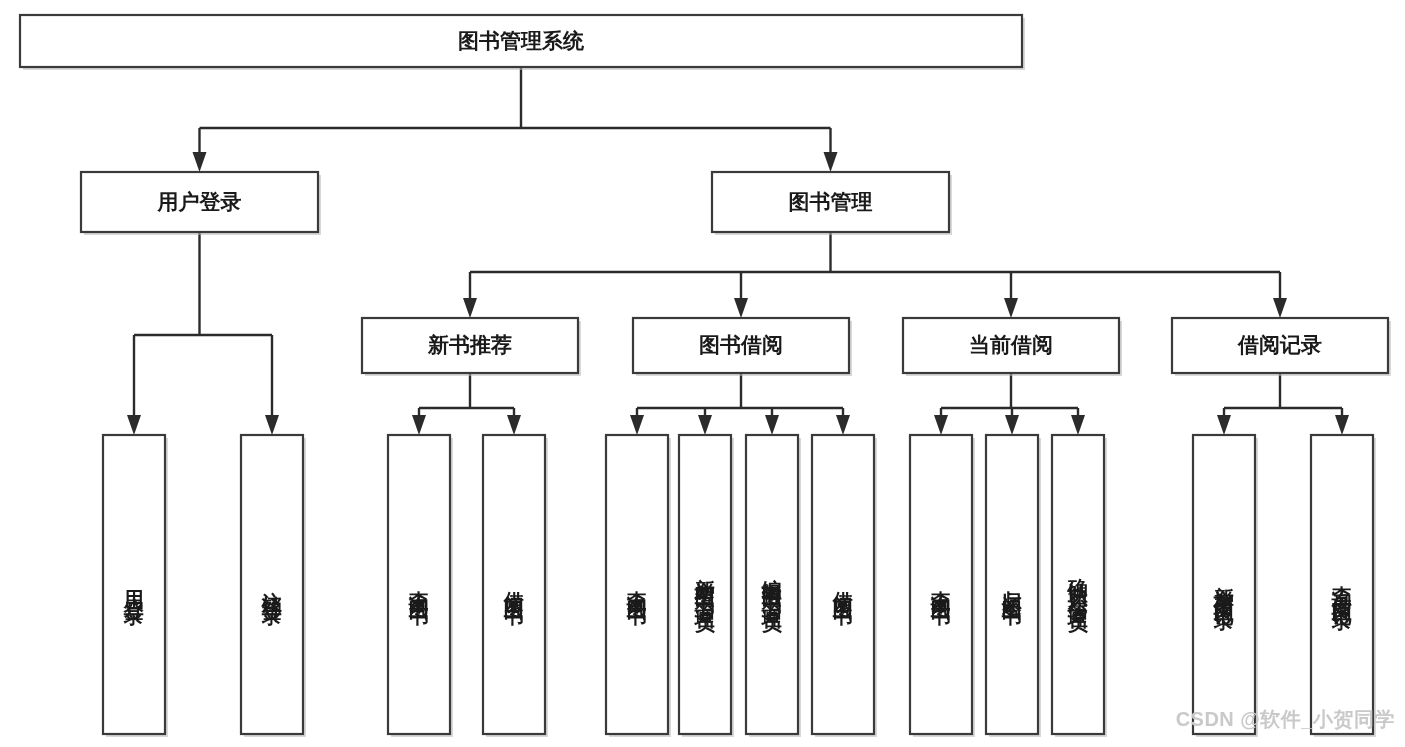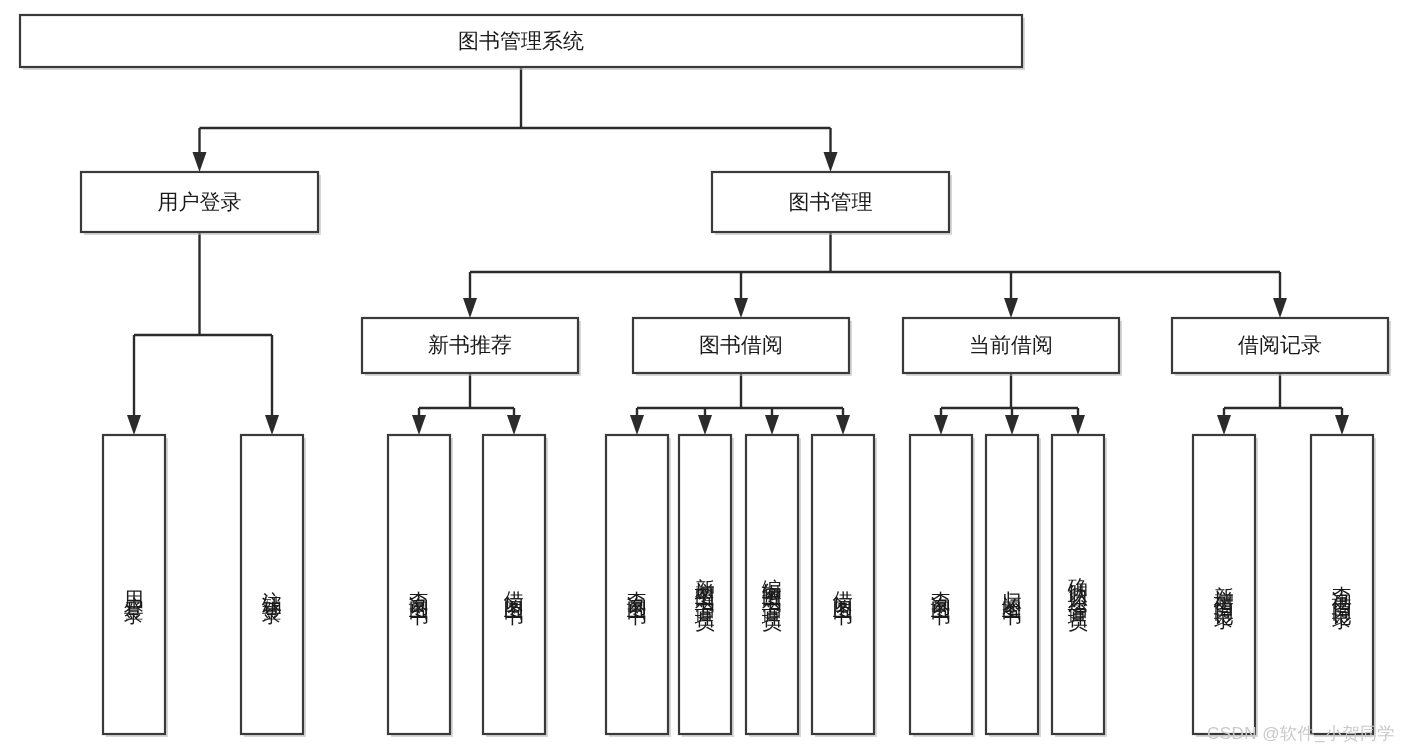--- a/index.html
+++ b/index.html
@@ -10,20 +10,21 @@
   }
   body {
     font-family: "Liberation Sans", "DejaVu Sans", sans-serif;
   }
   #diagram-root {
     position: relative;
     width: 1405px;
     height: 747px;
     background: #ffffff;
     overflow: hidden;
+    font-weight: bold;
   }
   #tree-svg {
     position: absolute;
     left: 0;
     top: 0;
     width: 1405px;
     height: 747px;
   }
   .node-box {
     fill: #ffffff;
@@ -63,23 +64,23 @@
     font-size: 20px;
     line-height: 1.12;
     letter-spacing: 5px;
     color: #1a1a1a;
     white-space: nowrap;
     pointer-events: none;
   }
   #watermark {
     position: absolute;
     right: 10px;
-    bottom: 2px;
-    font-family: "Liberation Sans", "DejaVu Sans", sans-serif;
-    font-size: 17px;
+    bottom: 14px;
+    font-family: "Liberation Sans", "DejaVu Sans", sans-serif;
+    font-size: 20px;
     color: #c9c9c9;
     letter-spacing: 0.5px;
     white-space: nowrap;
   }
 </style>
 </head>
 <body>
 
 <div id="diagram-root">
 

